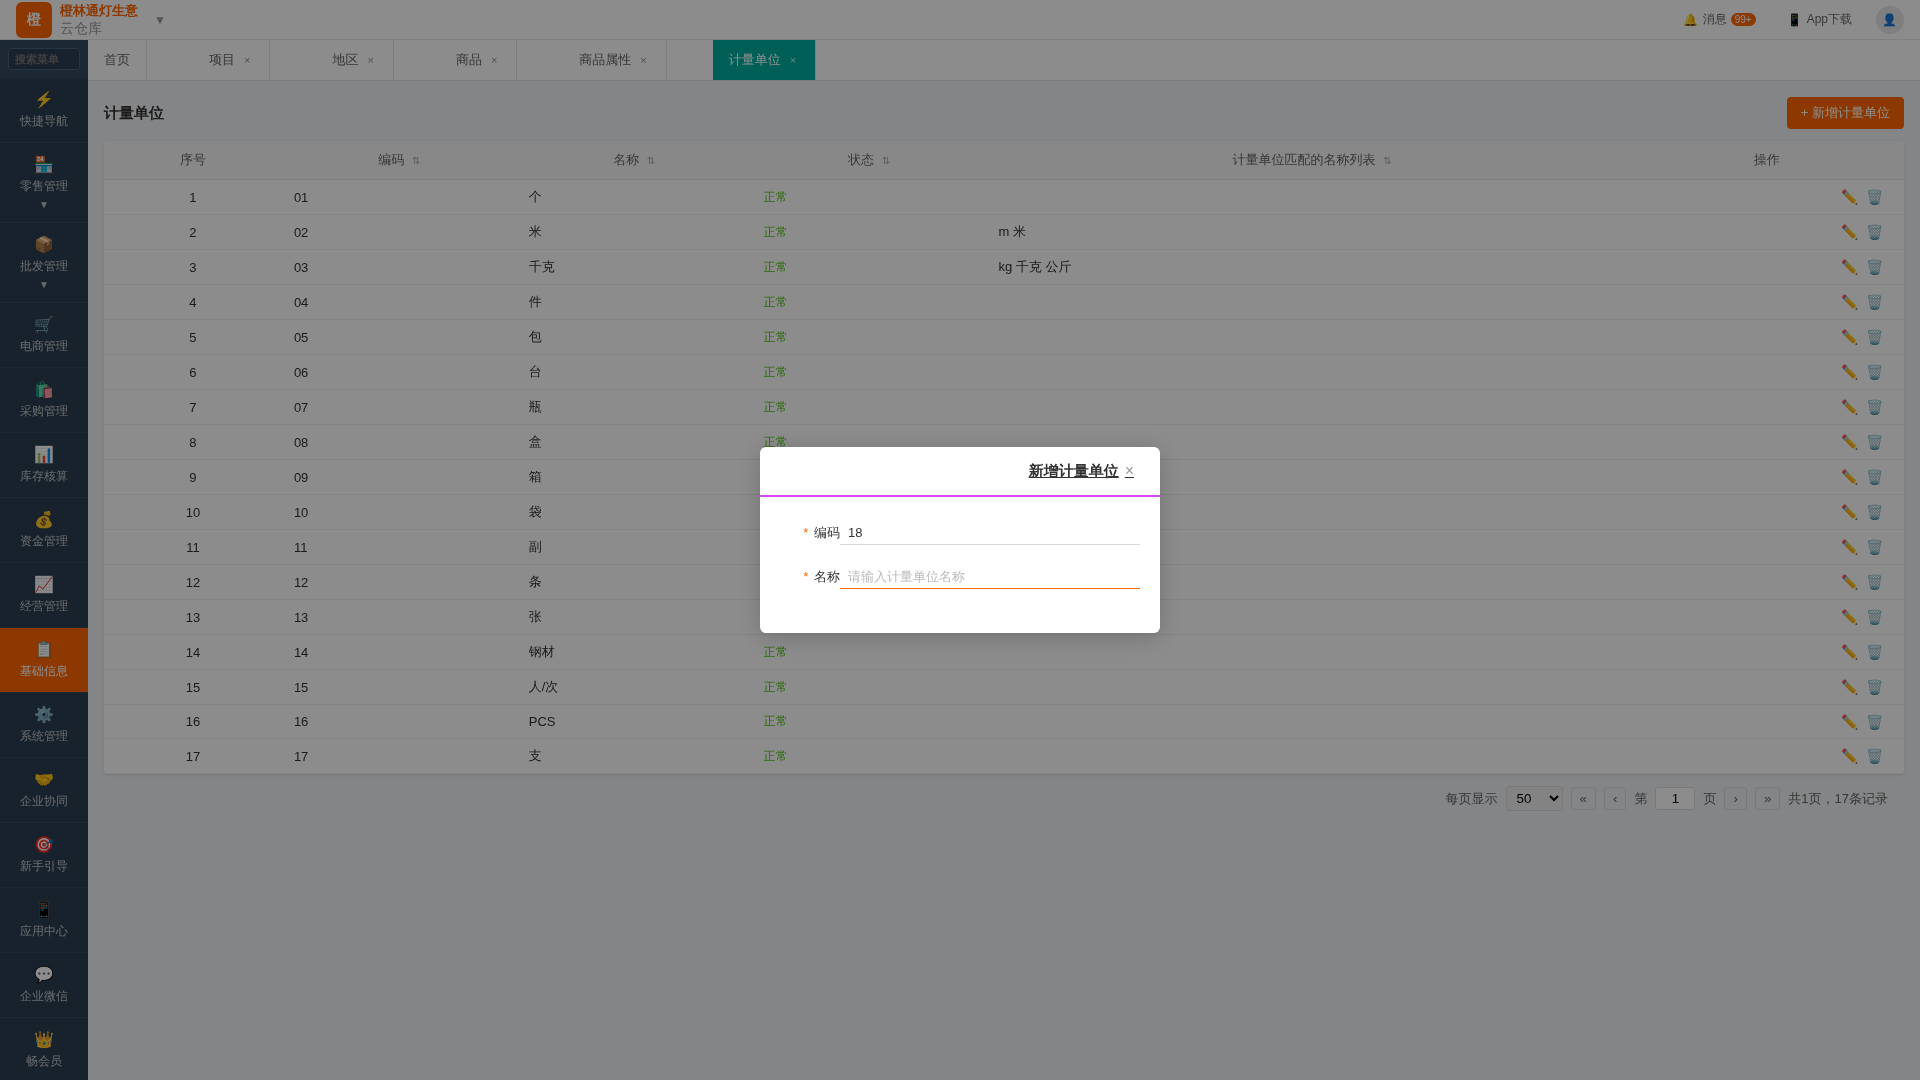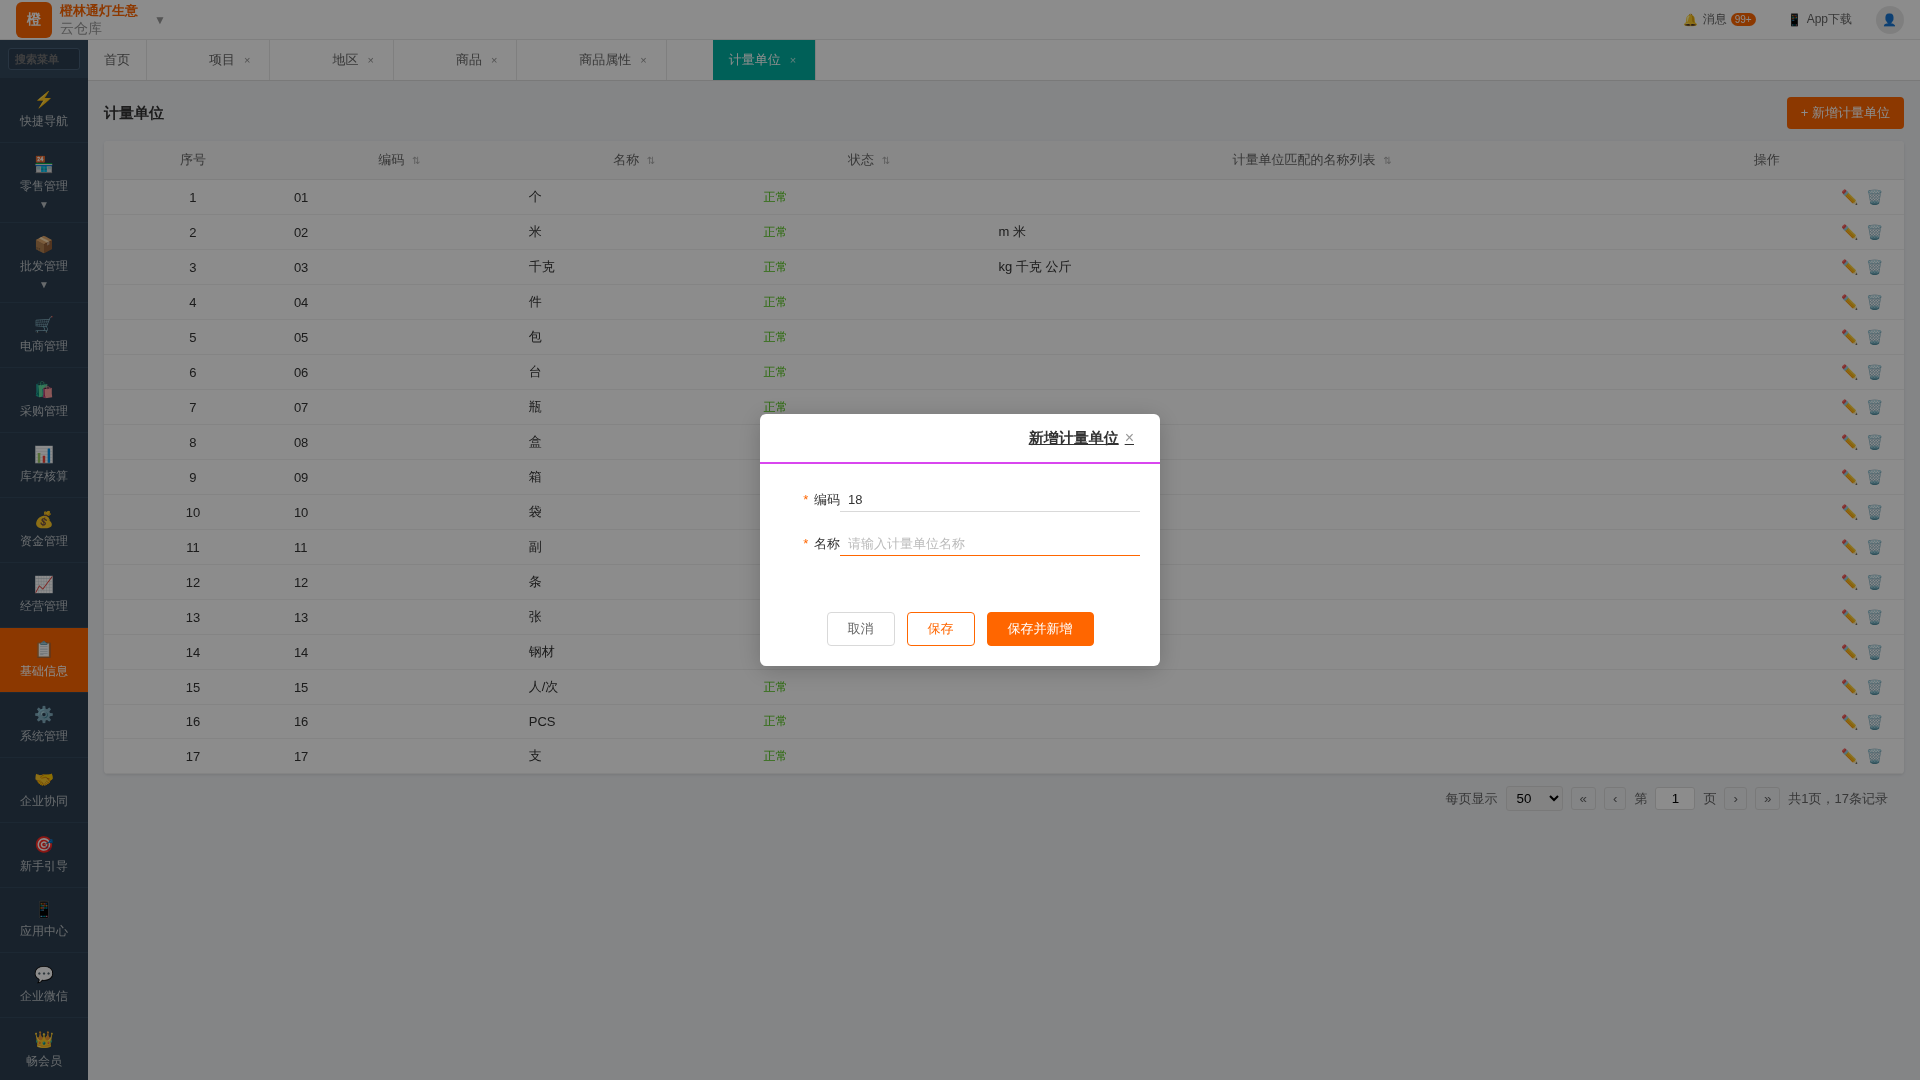--- a/index.html
+++ b/index.html
@@ -779,19 +779,14 @@
         <input type="text" class="form-input has-value" value="18" style="">
       </div>
       <div class="form-row">
         <div class="form-label">
           <span class="required">*</span>
           <span>名称</span>
         </div>
         <input type="text" class="form-input" style="border-bottom-color: rgb(255, 102, 0);" placeholder="请输入计量单位名称">
       </div>
     </div>
-    <div class="dialog-footer">
-      <button class="btn-cancel">取消</button>
-      <button class="btn-save">保存</button>
-      <button class="btn-save-new">保存并新增</button>
-    </div>
   </div>
 </div>
 
 </body></html>

